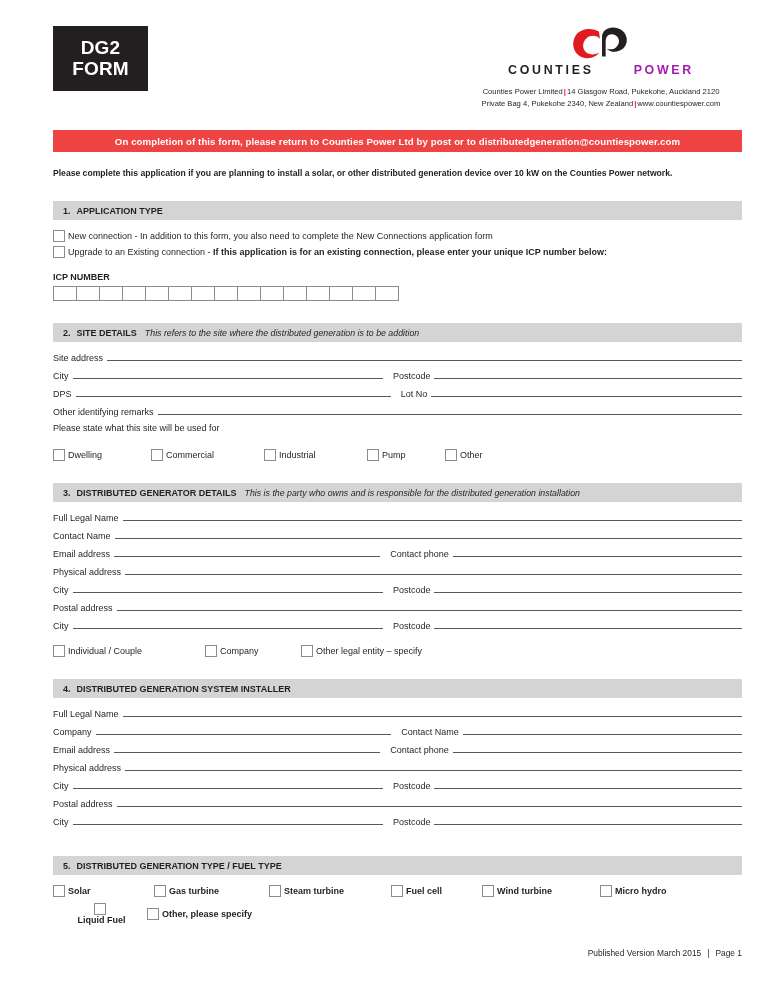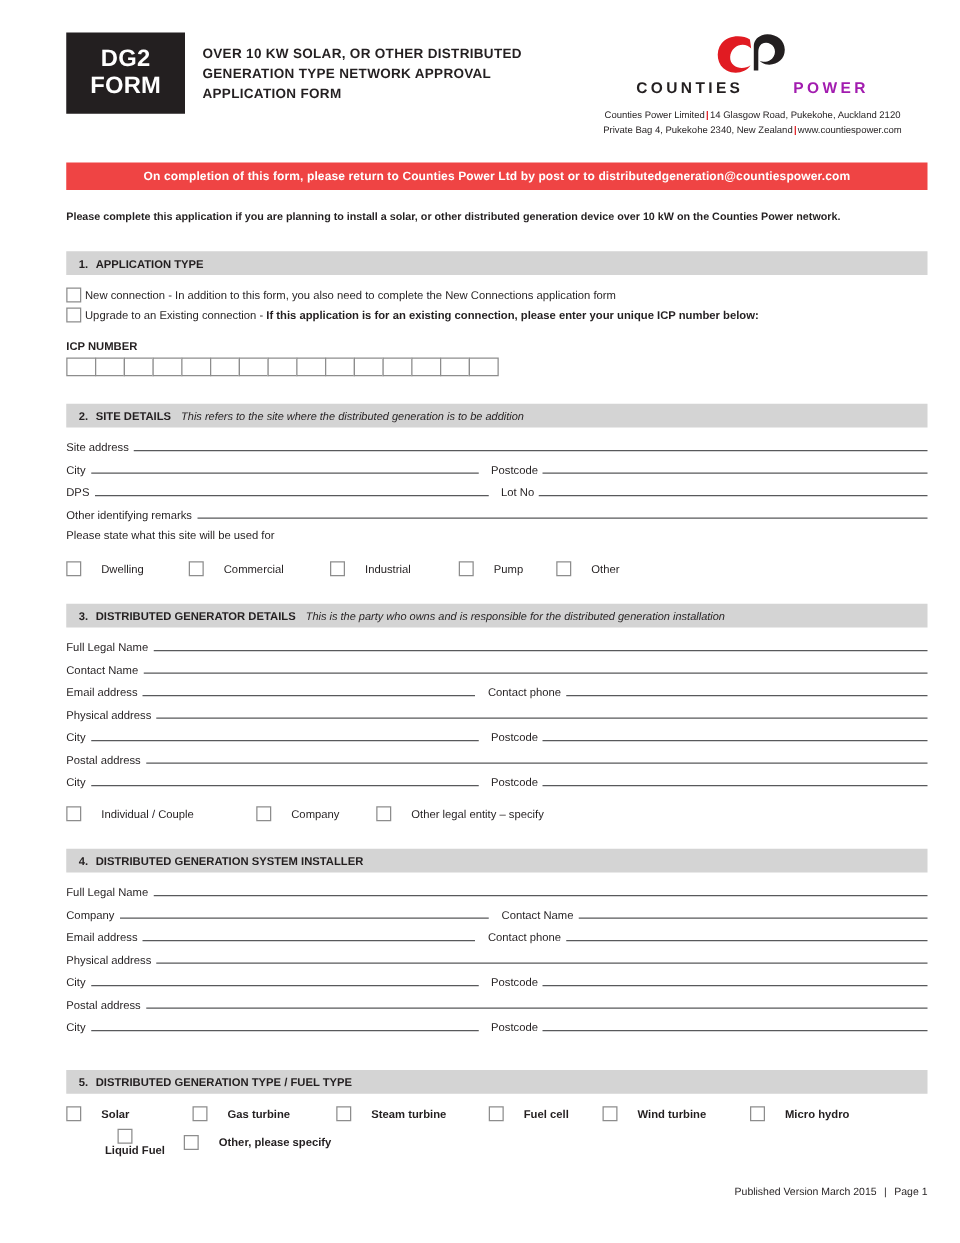--- a/index.html
+++ b/index.html
@@ -202,21 +202,21 @@
   }
 
   
   .cb-row {
     display: flex;
     align-items: center;
     font-size: 9px;
     margin-top: 7px;
   }
   .cb-item { display: flex; align-items: center; flex: 0 0 auto; }
-  .cb-item .lbl { margin-left: 16px; white-space: nowrap; }
+  .cb-item .lbl { margin-left: 3px; white-space: nowrap; }
 
   
   .footer {
     position: absolute;
     right: 26px;
     bottom: 36px;
     font-size: 8.4px;
     color: #231f20;
   }
   .footer .pipe { color: #231f20; padding: 0 6px; }
@@ -226,21 +226,20 @@
 
 <div class="page">
 
   <div class="header">
 
     <div class="dg2-badge">
       <span>DG2</span>
       <span>FORM</span>
     </div>
 
-    <div class="header-title">OVER 10 kW SOLAR, OR OTHER DISTRIBUTED GENERATION TYPE NETWORK APPROVAL APPLICATION FORM</div>
 
     <div class="brand-block">
       <div class="logo-wrap">
         <svg class="logo-mark" viewBox="0 0 120 68">
           <path d="M56 10 C44 2, 22 3, 12 16 C2 29, 5 50, 20 58 C33 65, 50 61, 57 50 C50 55, 38 56, 31 50 C23 43, 24 30, 32 23 C40 16, 52 17, 58 24 Z" fill="#e11b22"></path>
           <path d="M62 58 L62 20 C62 9, 72 2, 83 2 C98 2, 110 12, 110 26 C110 40, 99 49, 86 49 C80 49, 75 47, 71 43 C76 45, 82 45, 87 42 C94 38, 97 29, 93 22 C89 15, 80 13, 74 17 C70 20, 69 25, 69 30 L69 58 Z" fill="#231f20"></path>
         </svg>
         <div class="logo-text">
           <span class="counties">COUNTIES</span><span class="power">POWER</span>
         </div>

